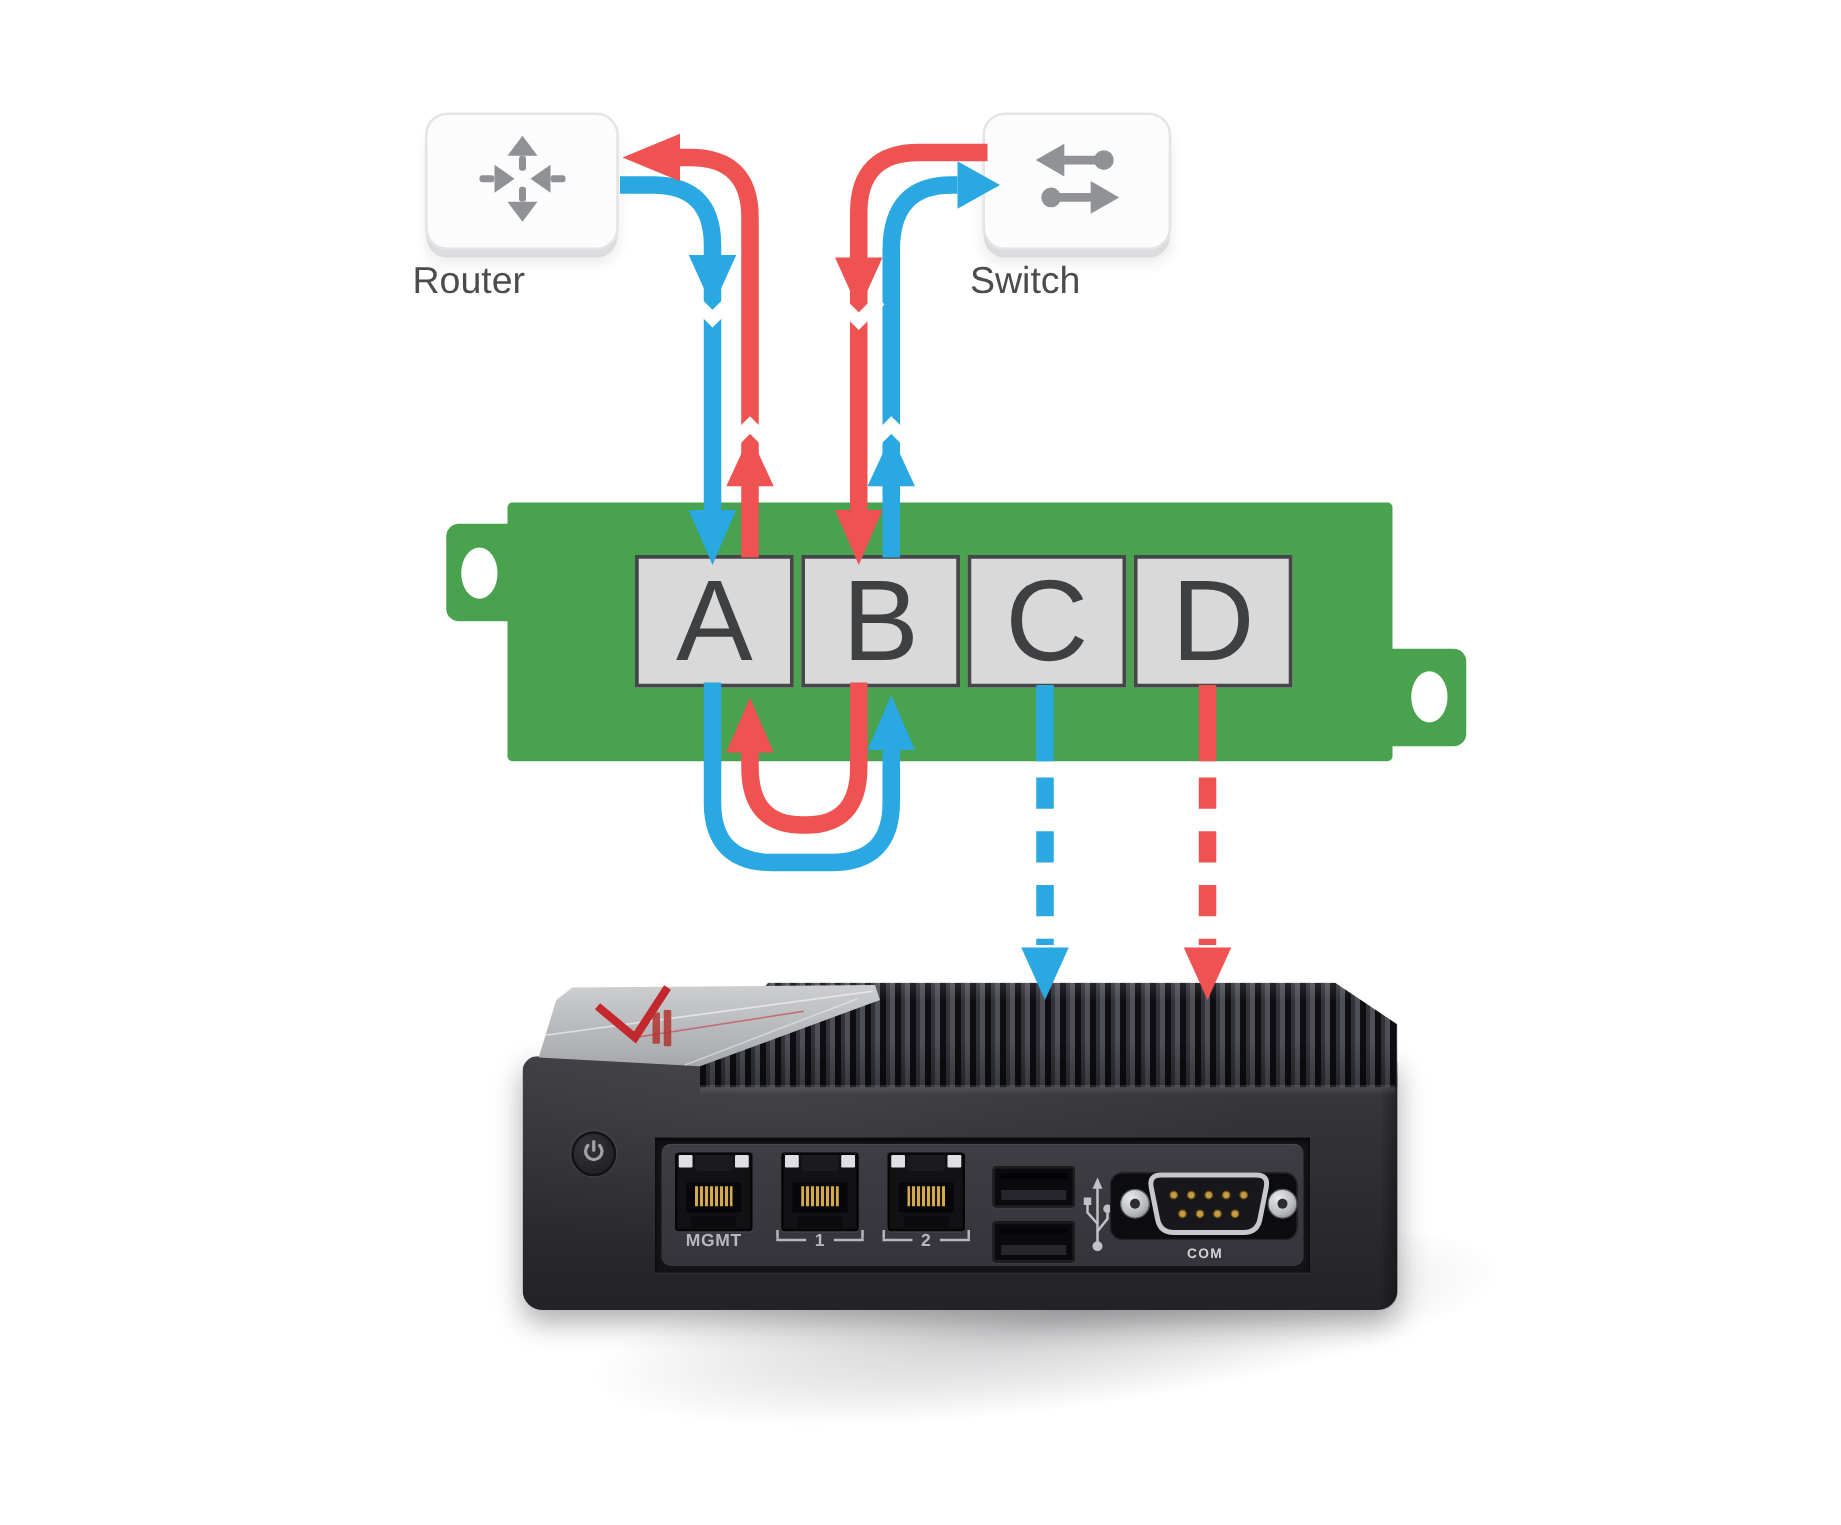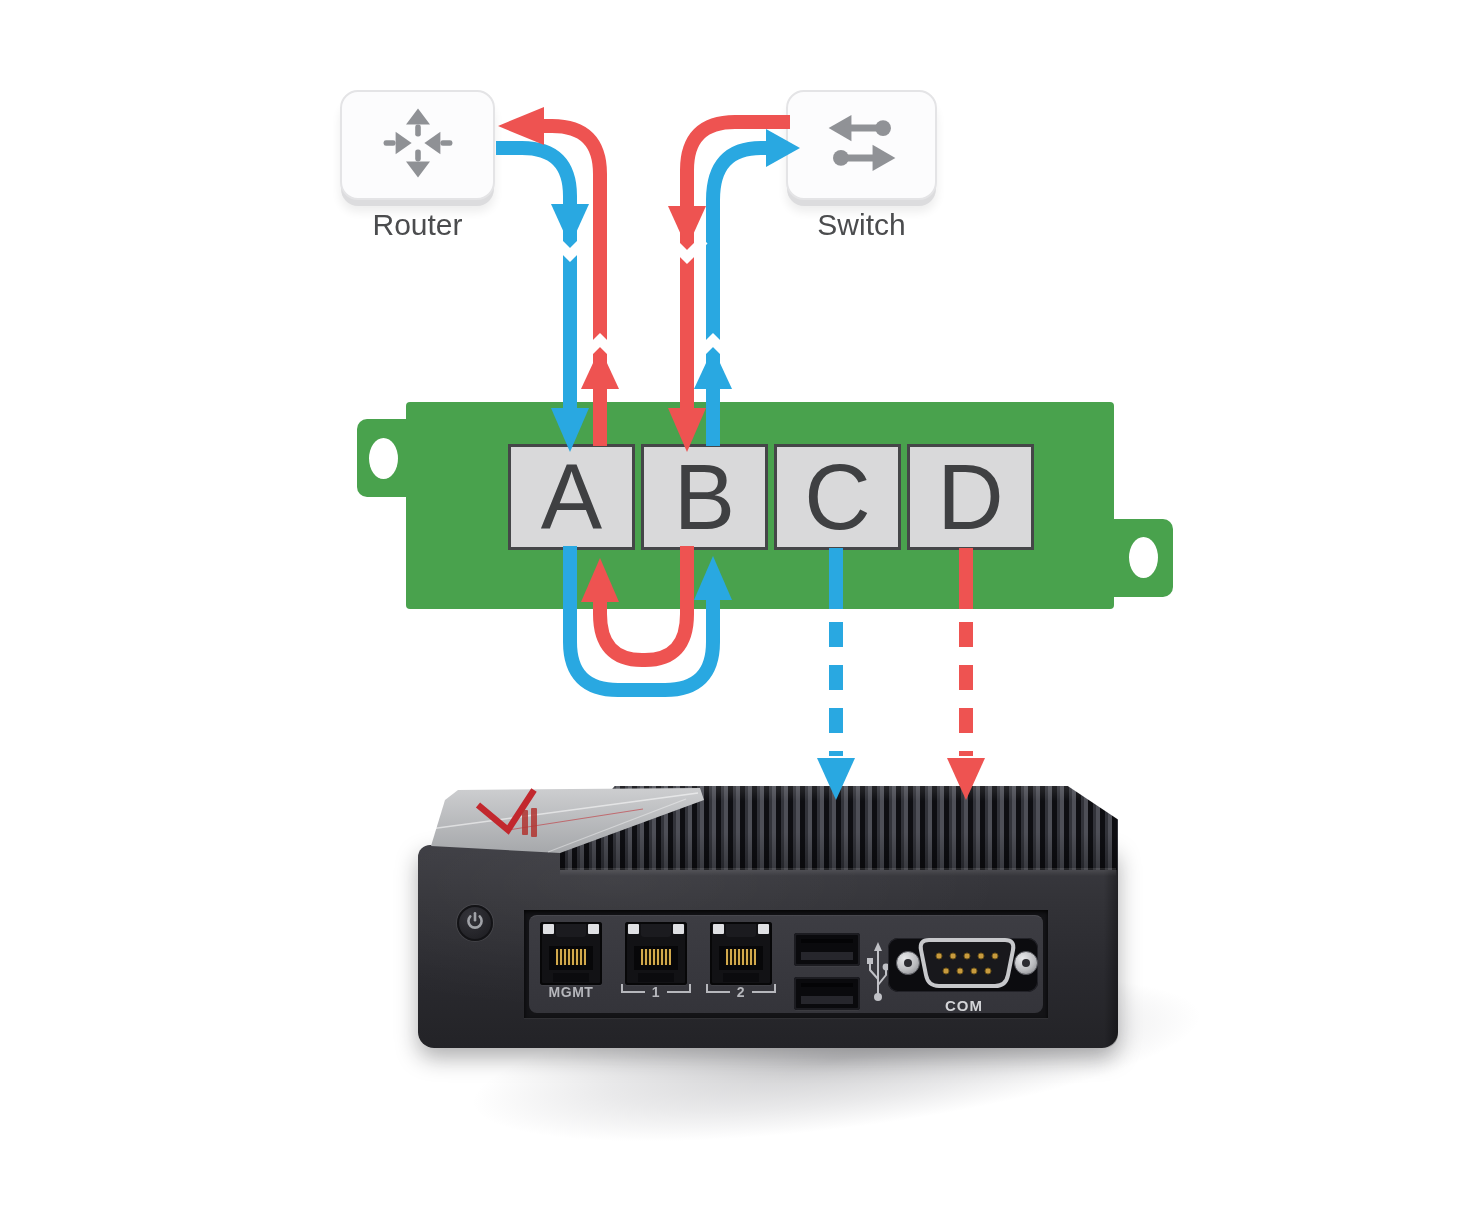--- a/index.html
+++ b/index.html
@@ -4,21 +4,21 @@
 <style>
   html,body{margin:0;padding:0;background:#fff;}
   #canvas{position:relative;width:1473px;height:1220px;background:#fff;overflow:hidden;
           font-family:"Liberation Sans", sans-serif;}
   .abs{position:absolute;}
 
   
   .node-box{position:absolute;width:155px;height:110px;background:#fcfcfd;border:2px solid #e4e4e6;
             border-radius:18px;box-shadow:0 7px 0 -1px #dcdcde, 0 12px 10px rgba(0,0,0,0.07);
             display:flex;align-items:center;justify-content:center;box-sizing:border-box;}
-  .node-label{position:absolute;text-align:center;font-size:30px;color:var(--label-ink);}
+  .node-label{position:absolute;font-size:30px;color:var(--label-ink);}
 
   
   .board{position:absolute;left:406px;top:402px;width:708px;height:207px;background:var(--green);border-radius:4px;}
   .tab{position:absolute;background:var(--green);}
   .tab-l{left:357px;top:419px;width:50px;height:78px;border-radius:10px 0 0 10px;}
   .tab-r{left:1113px;top:519px;width:60px;height:78px;border-radius:0 10px 10px 0;}
   .hole{position:absolute;width:29px;height:41px;background:#fff;border-radius:50%;}
   .sq{position:absolute;top:444px;width:127px;height:106px;background:var(--square-fill);
       border:3px solid var(--square-border);box-sizing:border-box;display:flex;align-items:center;justify-content:center;}
   .sq span{font-size:92px;color:var(--letter-ink);line-height:1;}
@@ -58,21 +58,21 @@
   .usb{position:absolute;left:265px;width:66px;height:33px;background:#0a0a0d;border-radius:3px;
      box-shadow:inset 0 0 0 2px #1c1c21, 0 1px 1px rgba(255,255,255,0.04);}
   .usb::before{content:'';position:absolute;left:7px;right:7px;bottom:6px;height:8px;background:#26262c;}
   .usb::after{content:'';position:absolute;left:7px;right:7px;top:6px;height:4px;background:#040406;}
   .plabel{position:absolute;top:68px;height:16px;display:flex;align-items:center;justify-content:center;gap:7px;
      color:var(--port-label);font-weight:bold;font-size:14px;letter-spacing:0.5px;}
   .bline{position:relative;width:24px;height:2px;background:var(--port-label);}
   .bline::before{content:'';position:absolute;width:2px;height:7px;top:-7px;background:var(--port-label);}
   .bline.lft::before{left:0;} .bline.rgt::before{right:0;}
   .com-label{position:absolute;left:385px;top:81px;width:100px;text-align:center;color:#d3d4d7;
-     font-weight:bold;font-size:15px;letter-spacing:1px;}
+     font-weight:bold;font-size:11px;letter-spacing:1px;}
   .db9plate{position:absolute;left:359px;top:22px;width:150px;height:54px;border-radius:10px;background:#0c0c0f;
      box-shadow:inset 0 0 0 1px #222228;}
 
   
   svg.arrows{position:absolute;left:0;top:0;pointer-events:none;}
   .s-blue{stroke:var(--blue);stroke-width:14;fill:none;}
   .s-red{stroke:var(--red);stroke-width:14;fill:none;}
   .dash{stroke-dasharray:25 18;}
   .f-blue{fill:var(--blue);} .f-red{fill:var(--red);}
   .s-white{stroke:#ffffff;stroke-width:10;fill:none;}

